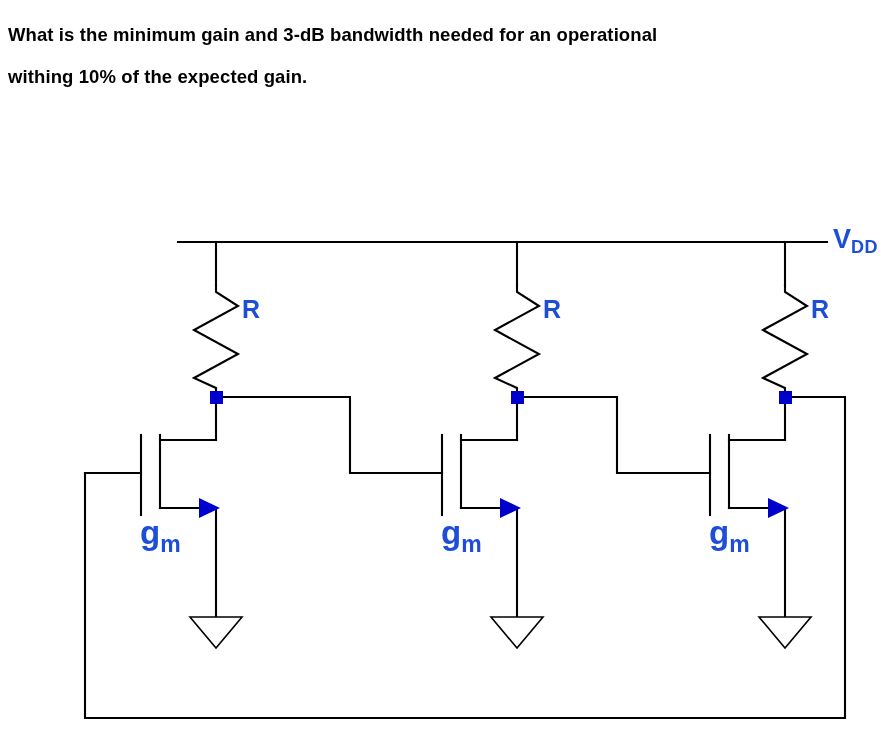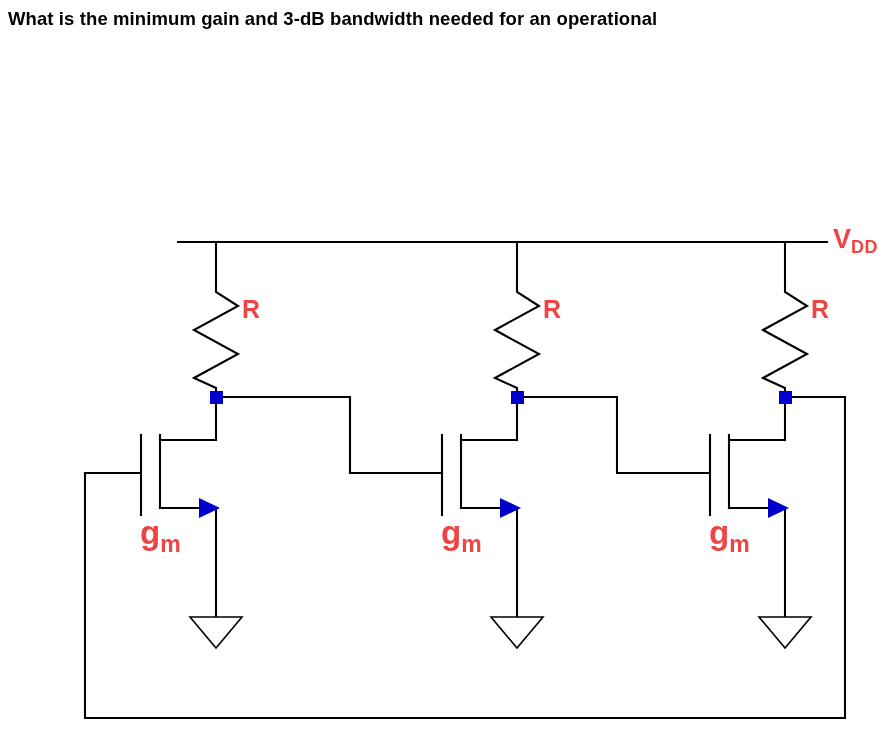--- a/index.html
+++ b/index.html
@@ -6,38 +6,39 @@
   body{
     width:896px;height:730px;background:#ffffff;
     font-family:"Liberation Sans", sans-serif;
     overflow:hidden;position:relative;
   }
   #question{
     position:absolute;left:8px;top:6px;width:880px;
     font-size:18.5px;font-weight:bold;color:#000000;
     line-height:25.5px;letter-spacing:0.1px;
   }
-  #question div{white-space:pre;}
+  #question div{white-space:pre;margin-top:16px;}
   #circuit{position:absolute;left:0;top:0;width:896px;height:730px;}
   .lbl{
-    position:absolute;color:#ef4444;font-weight:bold;
+    position:absolute;color:#1d4ed8;font-weight:bold;
     font-family:"Liberation Sans", sans-serif;
     white-space:nowrap;line-height:1;
   }
   .lbl-R{font-size:25px;}
   .lbl-vdd{font-size:27px;}
   .lbl-vdd .sub{font-size:18px;vertical-align:-0.30em;letter-spacing:0.5px;}
   .lbl-gm{font-size:33px;text-decoration:underline;}
   .lbl-gm .sub{font-size:23px;vertical-align:-0.33em;}
 </style>
 </head>
 <body>
 
 <div id="question">
   <div>What is the minimum gain and 3-dB bandwidth needed for an operational</div>
+  <div>withing 10% of the expected gain.</div>
 </div>
 
 <svg id="circuit" viewBox="0 0 896 730" width="896" height="730">
 
   <g fill="none" stroke="#000000" stroke-width="2.1" stroke-linecap="square">
 
     <line x1="178" y1="242" x2="827" y2="242"></line>
 
     <line x1="216" y1="242" x2="216" y2="285"></line>
     <polyline points="216,285 216,292 238,306 194,330 238,354 194,378 216,388 216,397"></polyline>

